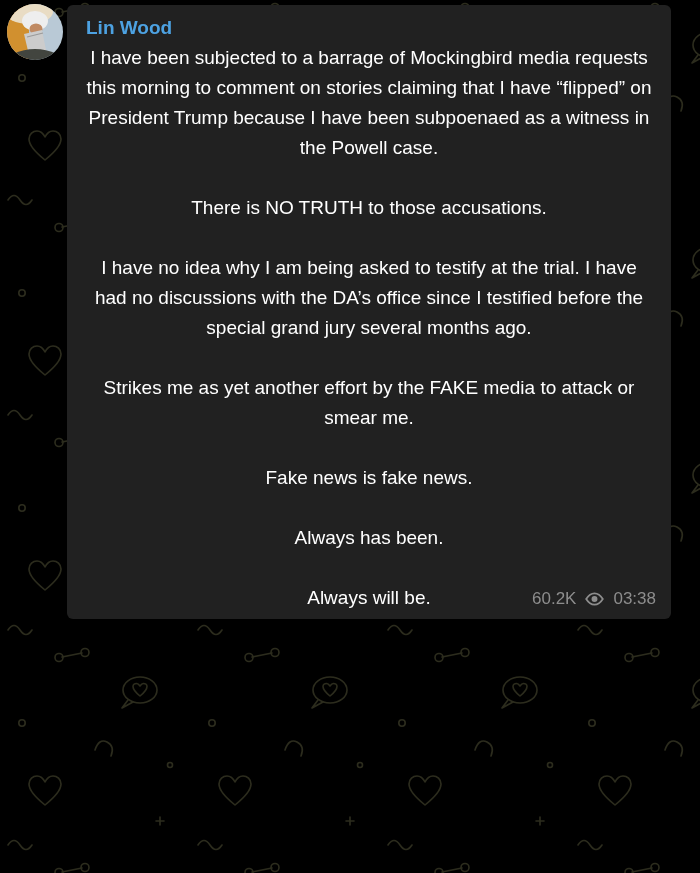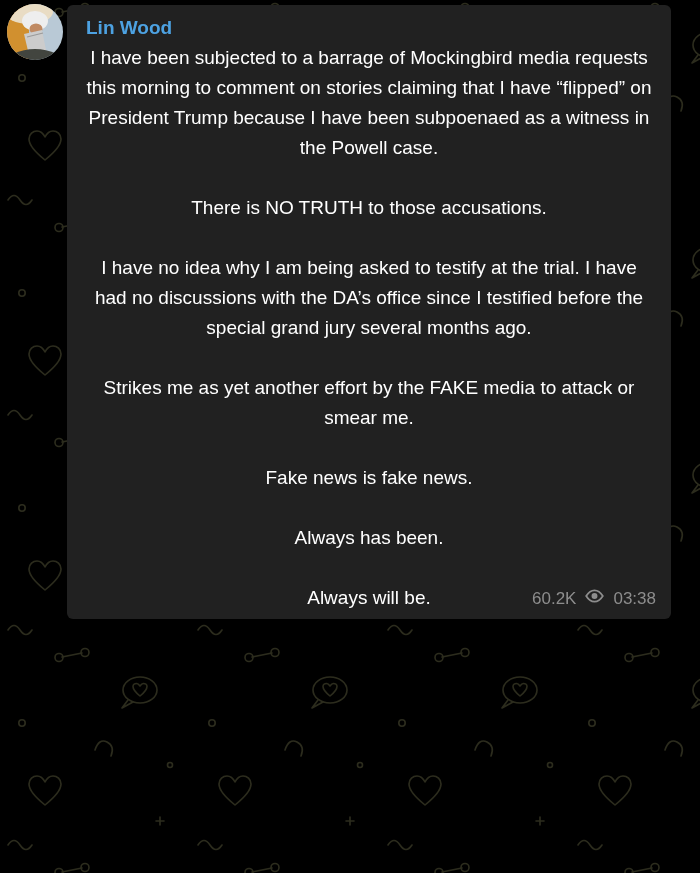--- a/index.html
+++ b/index.html
@@ -74,21 +74,21 @@
     color: #4da2e2;
     font-size: 19px;
     line-height: 30px;
     text-decoration: none;
     cursor: pointer;
   }
   .meta {
     position: absolute;
     right: 15px; bottom: 10px;
     display: flex;
-    align-items: flex-start;
+    align-items: center;
     gap: 8px;
     color: #8d8d8d;
     font-size: 17px;
   }
   .meta svg { display: block; }
 </style>
 </head>
 <body>
 
 <div class="screen">

